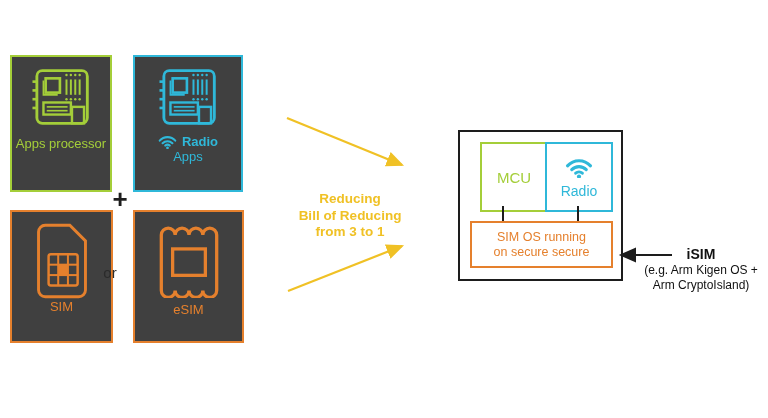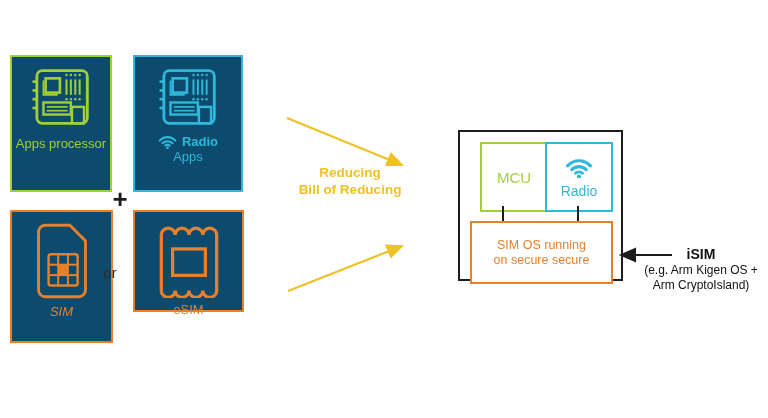--- a/index.html
+++ b/index.html
@@ -1,21 +1,21 @@
 <!DOCTYPE html>
 <html><head>
 <meta charset="utf-8">
 <style>
   html,body{margin:0;padding:0;background:#ffffff;}
   .canvas{
     position:relative;width:768px;height:418px;background:#ffffff;overflow:hidden;
     font-family:"Liberation Sans",sans-serif;color:#1d1d1d;
   }
   .abs{position:absolute;box-sizing:border-box;}
-  .box{border:2px solid;display:flex;flex-direction:column;align-items:center;background:#0c4a6e;}
+  .box{border:2px solid;display:flex;flex-direction:column;align-items:center;background:#404040;}
   .green{color:#a4ce39;border-color:#a4ce39;}
   .cyan{color:#2fb8d9;border-color:#2fb8d9;}
   .orange{color:#e5802d;border-color:#e5802d;}
   .icon svg{display:block;}
   .lbl{font-size:13px;line-height:15px;text-align:center;white-space:nowrap;}
   .bold{font-weight:bold;}
   .plus{font-size:26px;font-weight:bold;line-height:30px;text-align:center;color:#1d1d1d;}
   .or{font-size:15px;line-height:18px;text-align:center;color:#2b2b2b;}
   .caption{font-size:13.5px;font-weight:bold;line-height:16.5px;text-align:center;color:#f0c125;}
   .outer-chip{border:2px solid #1d1d1d;background:#fff;}
@@ -115,58 +115,59 @@
   </div>
 
   <div class="abs plus" style="left:104px;top:184px;width:32px;">+</div>
 
   <div class="abs box orange" style="left:10px;top:210px;width:103px;height:133px;">
     <span class="icon" style="margin-top:11px;">
       <svg width="56" height="76" viewBox="2 2 50 68" class="orange">
           <use href="#simcard"></use>
         </svg>
     </span>
-    <span class="lbl" style="margin-top:5px;font-style:italic;">SIM</span>
+    <span class="lbl" style="">SIM</span>
   </div>
 
   <div class="abs or" style="left:96px;top:264px;width:28px;">or</div>
 
-  <div class="abs box orange" style="left:133px;top:210px;width:111px;height:102px;">
+  <div class="abs box orange" style="left:133px;top:210px;width:111px;height:133px;">
     <span class="icon" style="margin-top:13px;">
       <svg width="76" height="73" viewBox="8 6 52 58" class="orange">
           <use href="#esim"></use>
         </svg>
     </span>
     <span class="lbl" style="margin-top:4px;">eSIM</span>
   </div>
 
-  <div class="abs caption" style="left:278px;top:165px;width:144px;">
+  <div class="abs caption" style="left:278px;top:191px;width:144px;">
     <div>Reducing</div>
     <div>Bill of Reducing</div>
+    <div>from 3 to 1</div>
   </div>
 
   <div class="abs outer-chip" style="left:458px;top:130px;width:165px;height:151px;"></div>
 
   <div class="abs mini-box green" style="left:480px;top:142px;width:68px;height:70px;">
     <span class="mini-lbl">MCU</span>
   </div>
 
   <div class="abs mini-box cyan" style="left:545px;top:142px;width:68px;height:70px;">
     <span class="icon">
       <svg width="30" height="23" viewBox="1 2 22 18" class="cyan">
           <use href="#wifi"></use>
         </svg>
     </span>
     <span class="mini-lbl" style="font-size:14px;margin-top:5px;">Radio</span>
   </div>
 
   <div class="abs tick" style="left:502px;top:206px;height:15px;"></div>
   <div class="abs tick" style="left:577px;top:206px;height:15px;"></div>
 
-  <div class="abs mini-box orange" style="left:470px;top:221px;width:143px;height:63px;">
+  <div class="abs mini-box orange" style="left:470px;top:221px;width:143px;height:47px;">
     <span class="simos">SIM OS running</span>
     <span class="simos">on secure secure</span>
   </div>
 
   <div class="abs isim" style="left:628px;top:246px;">
     <div class="t1">iSIM</div>
     <div class="t2">(e.g. Arm Kigen OS +</div>
     <div class="t2">Arm CryptoIsland)</div>
   </div>
 

